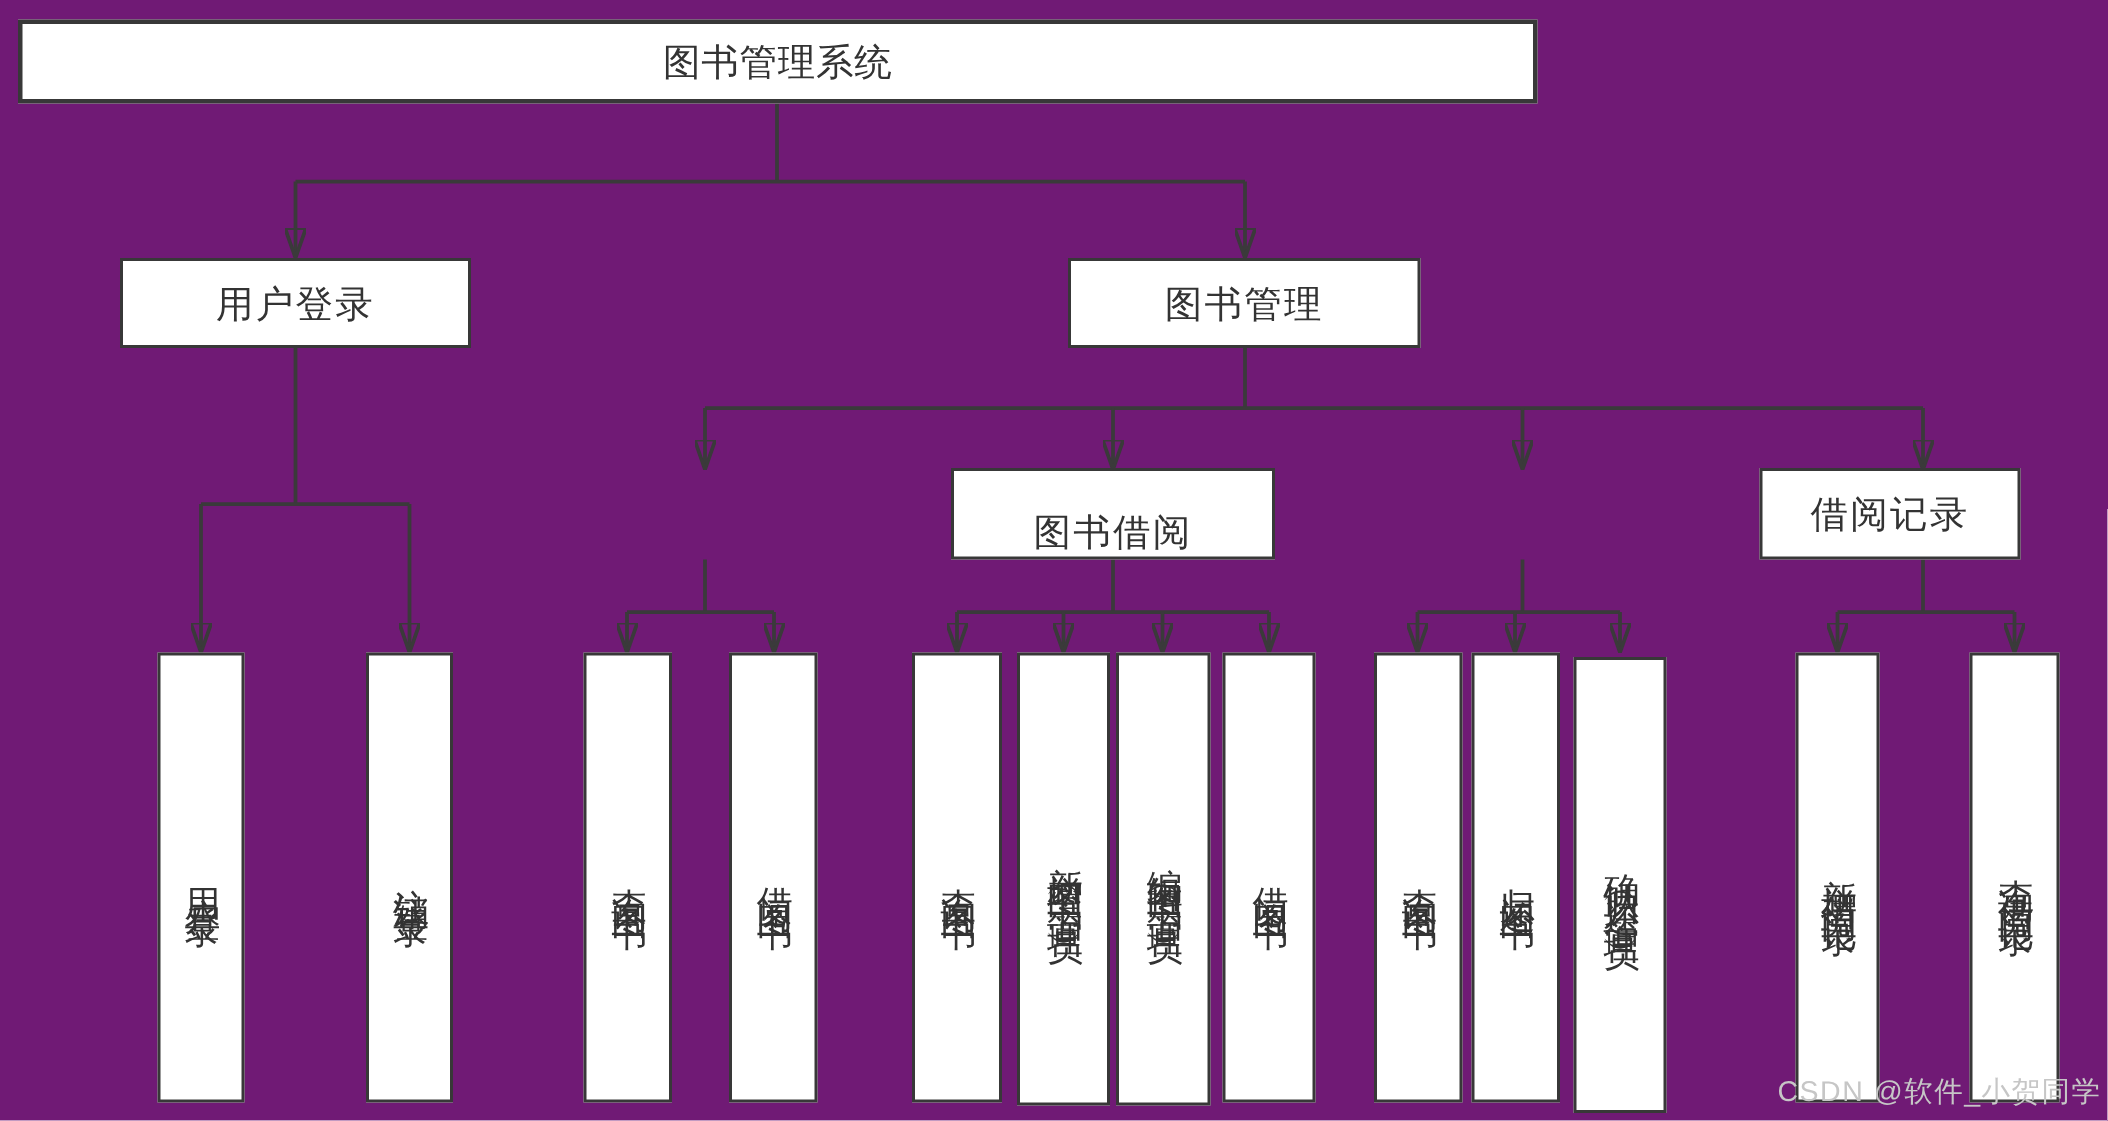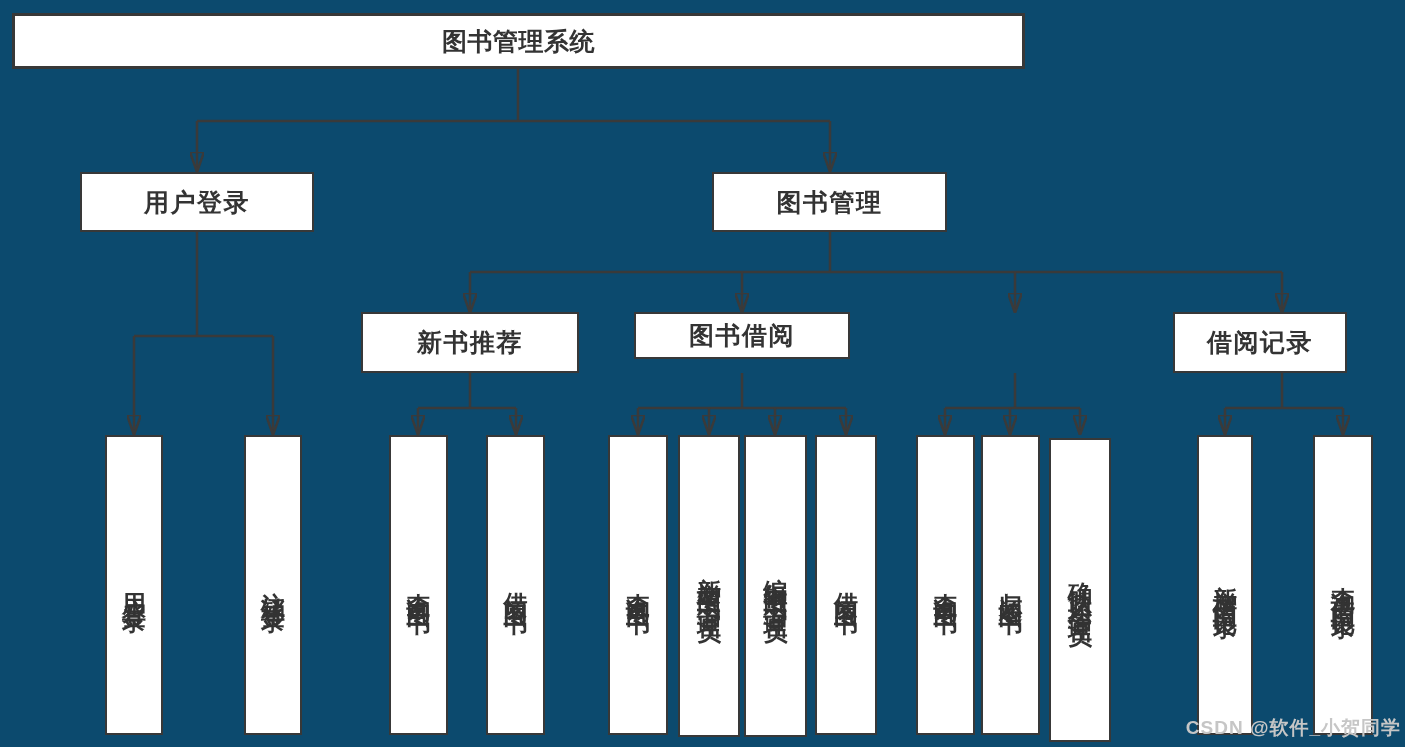--- a/index.html
+++ b/index.html
@@ -5,23 +5,22 @@
   html, body {
     margin: 0;
     padding: 0;
     background: #ffffff;
     font-family: "Liberation Sans", sans-serif;
   }
   .canvas {
     position: relative;
     width: 1405px;
     height: 747px;
-    background: #0c4a6e;
+    background: #701a75;
     overflow: hidden;
-    font-weight: bold;
   }
   .connectors {
     position: absolute;
     left: 0;
     top: 0;
     width: 1405px;
     height: 747px;
     z-index: 1;
   }
   .connectors path {
@@ -125,24 +124,21 @@
     <span class="hlabel">图书管理系统</span>
   </div>
 
   <div class="box" style="left:80px; top:172px; width:234px; height:60px;">
     <span class="hlabel">用户登录</span>
   </div>
   <div class="box" style="left:712px; top:172px; width:235px; height:60px;">
     <span class="hlabel">图书管理</span>
   </div>
 
-  <div class="box" style="left:361px; top:312px; width:218px; height:61px;">
-    <span class="hlabel">新书推荐</span>
-  </div>
-  <div class="box" style="left:634px; top:312px; width:216px; height:47px;">
+  <div class="box" style="left:634px; top:312px; width:216px; height:61px;align-items:flex-end;">
     <span class="hlabel">图书借阅</span>
   </div>
   <div class="box" style="left:1173px; top:312px; width:174px; height:61px;">
     <span class="hlabel">借阅记录</span>
   </div>
 
   <div class="box" style="left:105px; top:435px; width:58px; height:300px;">
     <span class="vlabel">用户登录</span>
   </div>
   <div class="box" style="left:244px; top:435px; width:58px; height:300px;">

